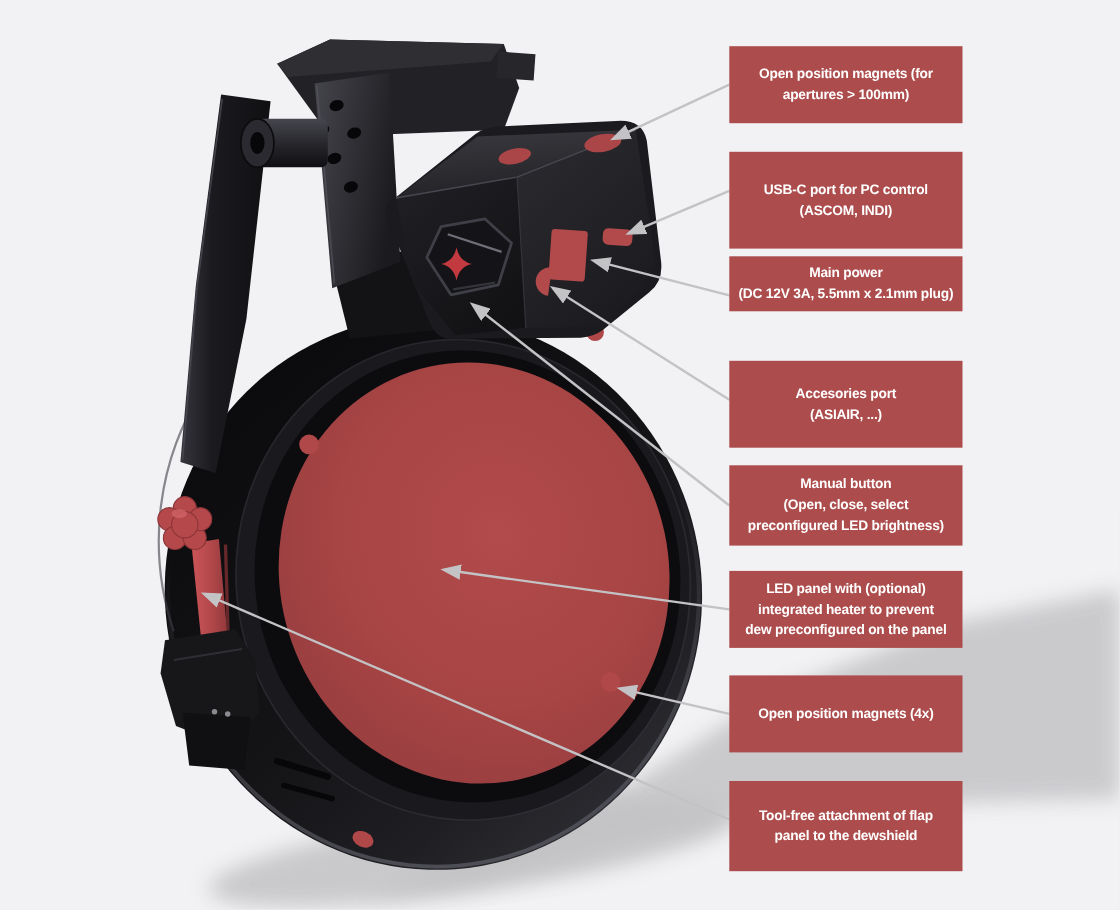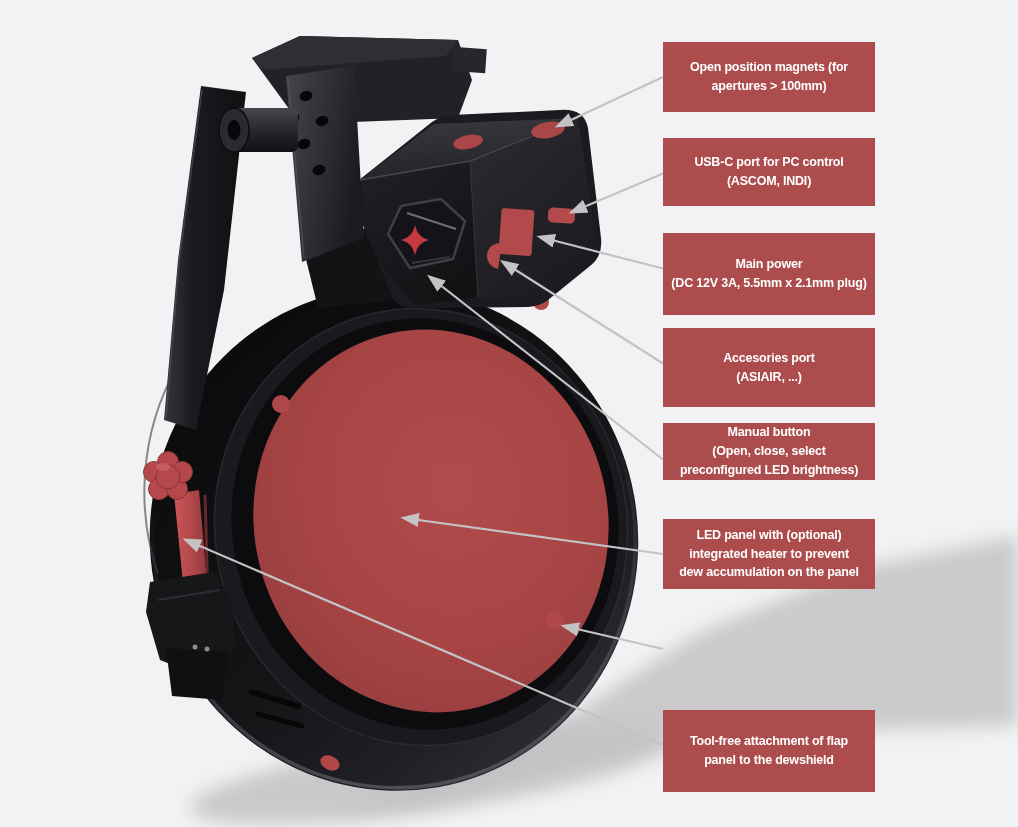--- a/index.html
+++ b/index.html
@@ -195,28 +195,29 @@
       <line x1="663" y1="363.5" x2="503" y2="262" marker-end="url(#arrowHead)"></line>
       <line x1="663" y1="459.5" x2="430" y2="277" marker-end="url(#arrowHead)"></line>
       <line x1="663" y1="554" x2="404" y2="518" marker-end="url(#arrowHead)"></line>
       <line x1="663" y1="649" x2="564" y2="626" marker-end="url(#arrowHead)"></line>
       <line x1="663" y1="745" x2="186" y2="540" marker-end="url(#arrowHead)"></line>
     </g>
   </svg>
 
   <div class="callout" style="top:42px;height:70px">Open position magnets (for
 apertures &gt; 100mm)</div>
-  <div class="callout" style="top:138px;height:68px">USB-C port for PC control
+  <div class="callout" style="top:138px;height:88px">USB-C port for PC control
 (ASCOM, INDI)</div>
-  <div class="callout" style="top:233px;height:82px">Main power
+  <div class="callout" style="top:233px;height:50px">Main power
 (DC 12V 3A, 5.5mm x 2.1mm plug)</div>
   <div class="callout" style="top:328px;height:79px">Accesories port
 (ASIAIR, ...)</div>
-  <div class="callout" style="top:423px;height:57px">Manual button
+  <div class="callout" style="top:423px;height:73px">Manual button
 (Open, close, select
 preconfigured LED brightness)</div>
   <div class="callout" style="top:519px;height:70px">LED panel with (optional)
 integrated heater to prevent
-dew accumulation on the panel</div>
+dew preconfigured on the panel</div>
+  <div class="callout" style="top:614px;height:70px">Open position magnets (4x)</div>
   <div class="callout" style="top:710px;height:82px">Tool-free attachment of flap
 panel to the dewshield</div>
 
 </div>
 
 </body></html>

